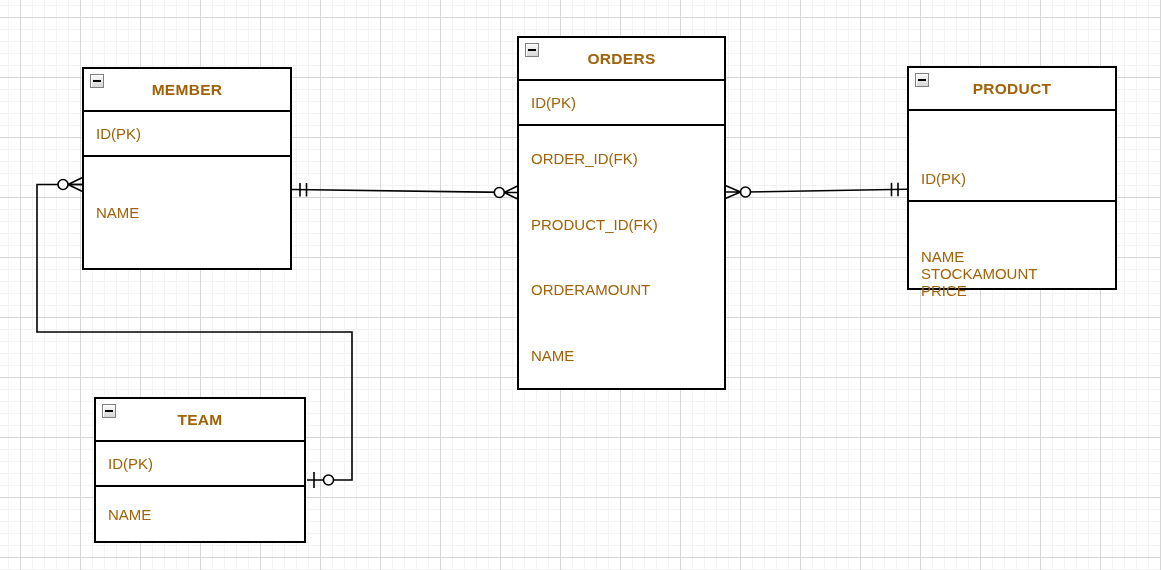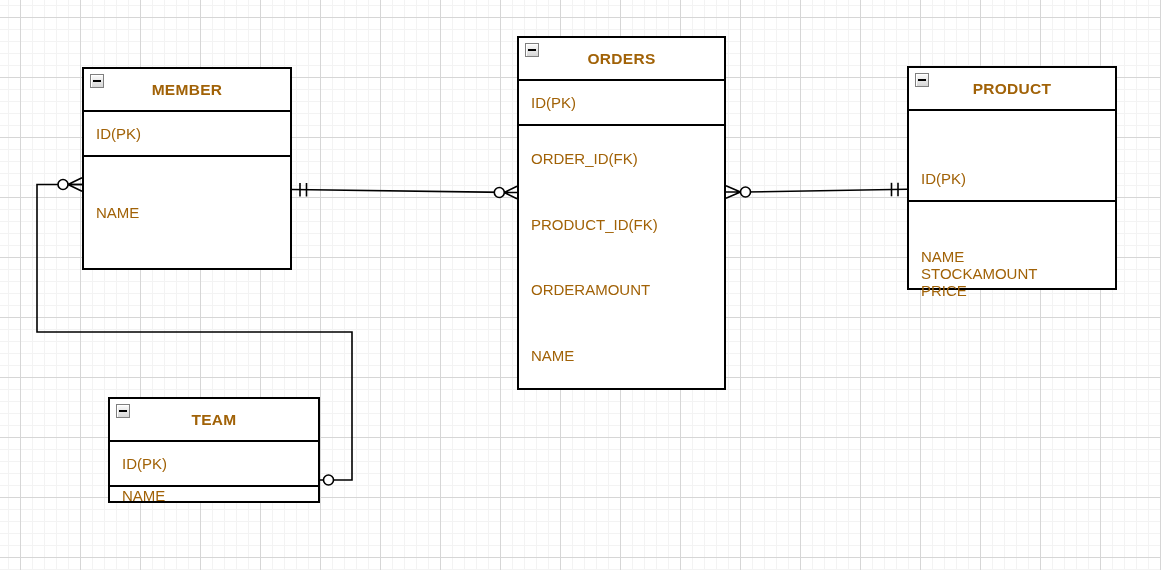--- a/index.html
+++ b/index.html
@@ -191,21 +191,21 @@
         </div>
         <div class="attr-row">
           <span>STOCKAMOUNT</span>
         </div>
         <div class="attr-row">
           <span>PRICE</span>
         </div>
       </div>
   </div>
 
-  <div class="entity" style="left:108px; top:397px; width:212px; height:106px;">
+  <div class="entity" style="left:94px; top:397px; width:212px; height:146px;">
     <div class="entity-header">
       <span class="collapse-btn">
           <span class="minus"></span>
         </span>
       <span>TEAM</span>
     </div>
     <div class="pk-row">
       <span>ID(PK)</span>
     </div>
     <div class="attrs">

